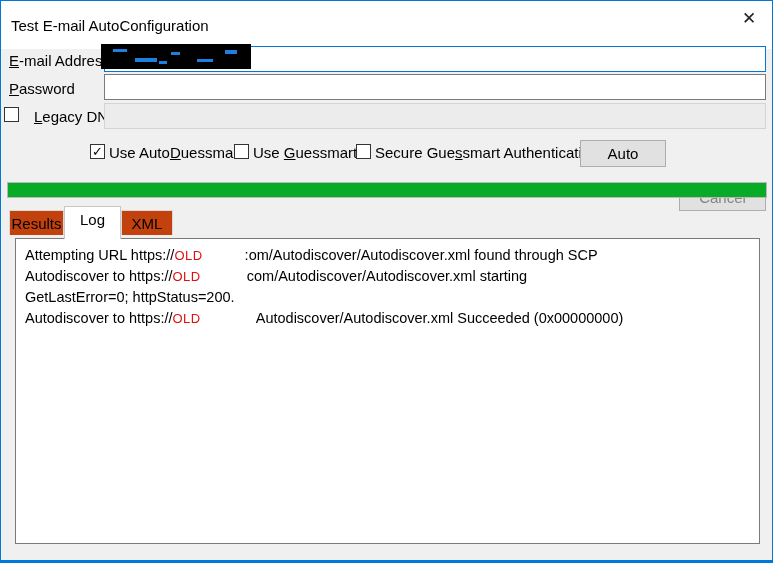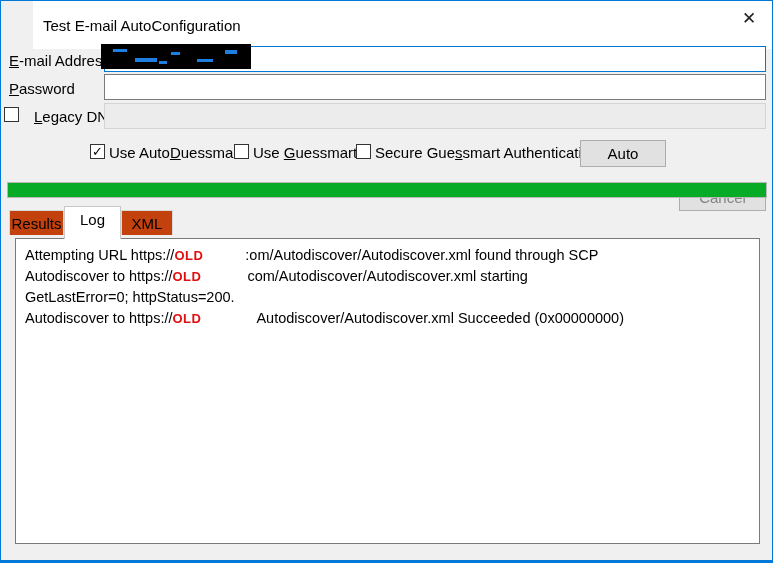--- a/index.html
+++ b/index.html
@@ -11,21 +11,21 @@
     border:1px solid #0078d7;
     border-bottom-width:3px;
     font-family:"Liberation Sans", sans-serif;
     color:#000;
     overflow:hidden;
   }
   
   .titlebar{
     position:absolute;left:0;top:0;right:0;height:48px;
     background:#ffffff;
-    display:flex;align-items:center;margin-left:32px;
+    display:flex;align-items:center;
   }
   .title{font-size:15px;padding-left:10px;}
   .close-btn{
     position:absolute;right:0;top:0;width:46px;height:34px;
     display:flex;align-items:center;justify-content:center;
     font-size:17px;font-weight:300;color:#222;cursor:default;
   }
   
   .lbl{position:absolute;font-size:15px;white-space:nowrap;}
   .ukey{text-decoration:underline;}
@@ -80,21 +80,21 @@
   .tab-log{left:63px;top:205px;width:57px;height:33px;background:#fff;border-color:#c8c8c8;z-index:3;}
   .tab-xml{left:120px;top:209px;width:52px;height:25px;}
   
   .log-box{
     position:absolute;left:14px;top:237px;width:745px;height:306px;
     box-sizing:border-box;background:#fff;border:1px solid #7a7a7a;
     font-size:14.5px;line-height:20px;
     padding:6px 9px;z-index:2;overflow:hidden;
   }
   .log-line{white-space:nowrap;}
-  .red-stamp{color:#e01010;font-weight:700;font-size:13px;letter-spacing:.5px;}
+  .red-stamp{color:#e01010;font-weight:400;font-size:13px;letter-spacing:.5px;}
   .gap{display:inline-block;}
   .g1{width:42px;}
   .g2{width:46px;}
   .g3{width:55px;}
   .g0{width:0;}
 </style>
 </head>
 <body>
 
 <div class="window">

